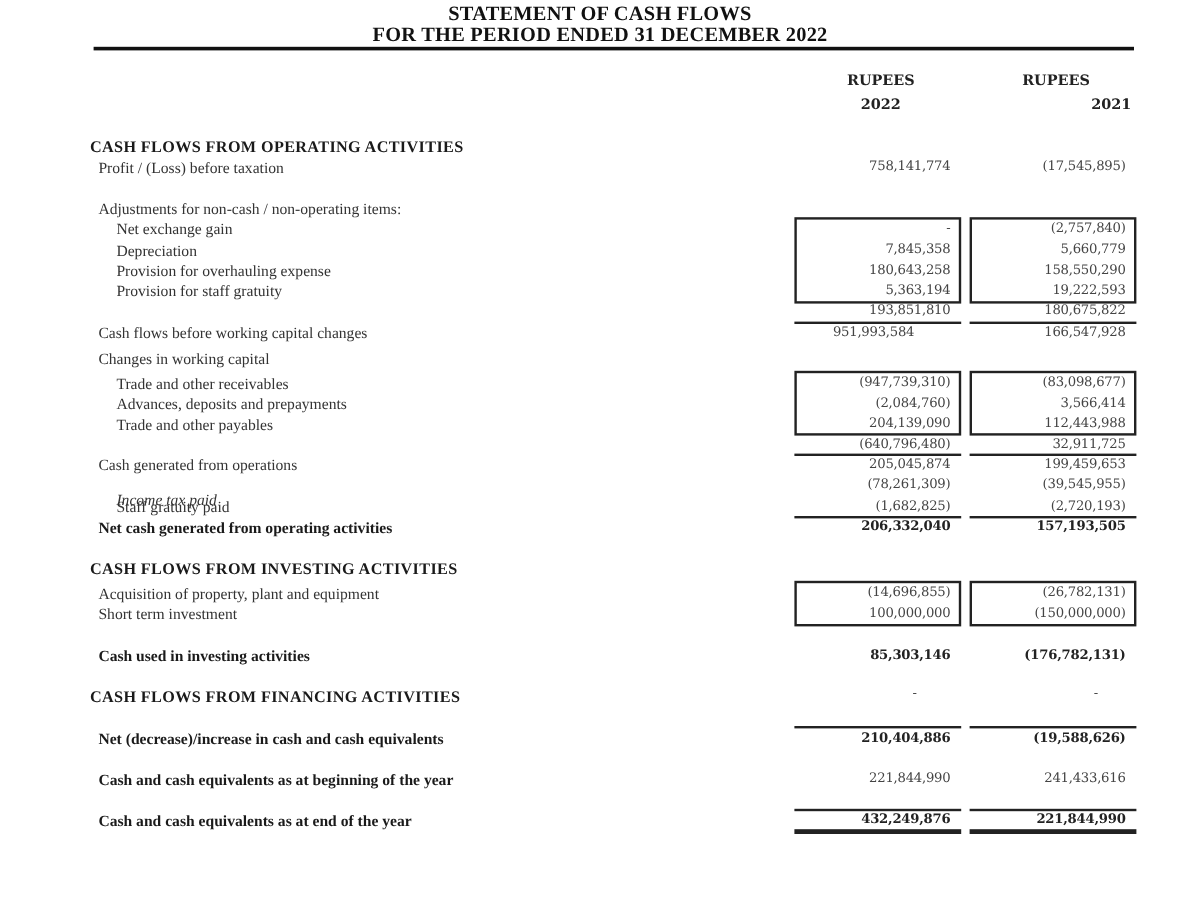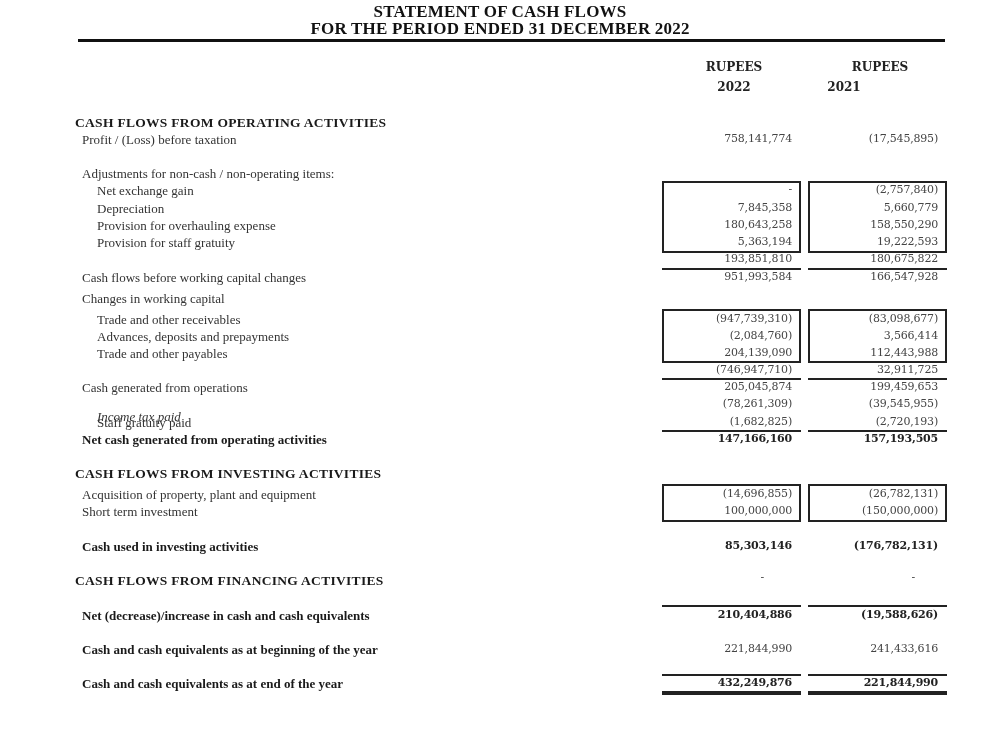--- a/index.html
+++ b/index.html
@@ -30,21 +30,21 @@
 </head>
 <body>
 
 <div class="title t1">STATEMENT OF CASH FLOWS</div>
 <div class="title t2">FOR THE PERIOD ENDED 31 DECEMBER 2022</div>
 <div class="rule-top"></div>
 
 <div class="colhead" style="left:664px; top:60px;">RUPEES</div>
 <div class="colhead" style="left:664px; top:80px;">2022</div>
 <div class="colhead" style="left:810px; top:60px;">RUPEES</div>
-<div class="colhead" style="left:774px; top:80px;text-align:center;">2021</div>
+<div class="colhead" style="left:856px; top:80px;text-align:center;">2021</div>
 
 <div class="lbl sec i0" style="top:115px;">CASH FLOWS FROM OPERATING ACTIVITIES</div>
 
 <div class="lbl i1" style="top:132px;">Profit / (Loss) before taxation</div>
 <div class="num c1" style="top:132px;">758,141,774</div>
 <div class="num c2" style="top:132px;">(17,545,895)</div>
 
 <div class="lbl i1" style="top:166px;">Adjustments for non-cash / non-operating items:</div>
 
 <div class="box" style="left:662px; top:181px; width:139px; height:72px;"></div>
@@ -65,61 +65,61 @@
 <div class="lbl i2" style="top:235px;">Provision for staff gratuity</div>
 <div class="num c1" style="top:235px;">5,363,194</div>
 <div class="num c2" style="top:235px;">19,222,593</div>
 
 <div class="num c1" style="top:252px;">193,851,810</div>
 <div class="num c2" style="top:252px;">180,675,822</div>
 <div class="ln" style="left:662px; top:268px; width:139px;"></div>
 <div class="ln" style="left:808px; top:268px; width:139px;"></div>
 
 <div class="lbl i1" style="top:270px;">Cash flows before working capital changes</div>
-<div class="num c1" style="top:270px;">951,993,584</div>
+<div class="num c1" style="top:270px;text-align:center;">951,993,584</div>
 <div class="num c2" style="top:270px;">166,547,928</div>
 
 <div class="lbl i1" style="top:291px;">Changes in working capital</div>
 
 <div class="box" style="left:662px; top:309px; width:139px; height:54px;"></div>
 <div class="box" style="left:808px; top:309px; width:139px; height:54px;"></div>
 
 <div class="lbl i2" style="top:312px;">Trade and other receivables</div>
 <div class="num c1" style="top:312px;">(947,739,310)</div>
 <div class="num c2" style="top:312px;">(83,098,677)</div>
 
 <div class="lbl i2" style="top:329px;">Advances, deposits and prepayments</div>
 <div class="num c1" style="top:329px;">(2,084,760)</div>
 <div class="num c2" style="top:329px;text-align:right;">3,566,414</div>
 
 <div class="lbl i2" style="top:346px;">Trade and other payables</div>
 <div class="num c1" style="top:346px;">204,139,090</div>
 <div class="num c2" style="top:346px;">112,443,988</div>
 
-<div class="num c1" style="top:363px;">(746,947,710)</div>
+<div class="num c1" style="top:363px;">(640,796,480)</div>
 <div class="num c2" style="top:363px;">32,911,725</div>
 <div class="ln" style="left:662px; top:378px; width:139px;"></div>
 <div class="ln" style="left:808px; top:378px; width:139px;"></div>
 
 <div class="lbl i1" style="top:380px;">Cash generated from operations</div>
 <div class="num c1" style="top:380px;">205,045,874</div>
 <div class="num c2" style="top:380px;">199,459,653</div>
 
 <div class="lbl i2" style="top:409px;font-style:italic;">Income tax paid</div>
 <div class="num c1" style="top:397px;">(78,261,309)</div>
 <div class="num c2" style="top:397px;">(39,545,955)</div>
 
 <div class="lbl i2" style="top:415px;">Staff gratuity paid</div>
 <div class="num c1" style="top:415px;">(1,682,825)</div>
 <div class="num c2" style="top:415px;">(2,720,193)</div>
 <div class="ln" style="left:662px; top:430px; width:139px;"></div>
 <div class="ln" style="left:808px; top:430px; width:139px;"></div>
 
 <div class="lbl b i1" style="top:432px;">Net cash generated from operating activities</div>
-<div class="num b c1" style="top:432px;">147,166,160</div>
+<div class="num b c1" style="top:432px;">206,332,040</div>
 <div class="num b c2" style="top:432px;">157,193,505</div>
 
 <div class="lbl sec i0" style="top:466px;">CASH FLOWS FROM INVESTING ACTIVITIES</div>
 
 <div class="box" style="left:662px; top:484px; width:139px; height:38px;"></div>
 <div class="box" style="left:808px; top:484px; width:139px; height:38px;"></div>
 
 <div class="lbl i1" style="top:487px;">Acquisition of property, plant and equipment</div>
 <div class="num c1" style="top:487px;">(14,696,855)</div>
 <div class="num c2" style="top:487px;">(26,782,131)</div>

